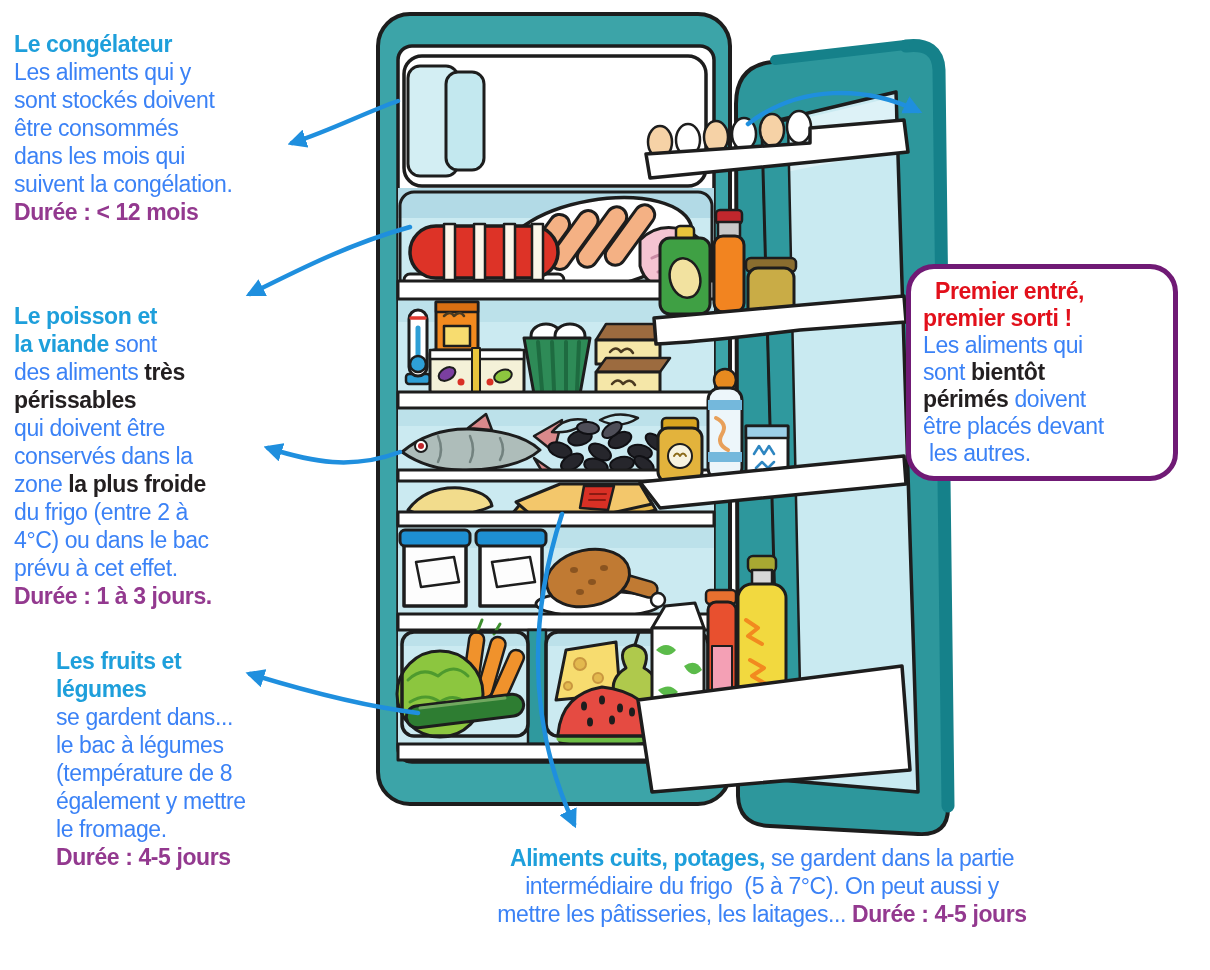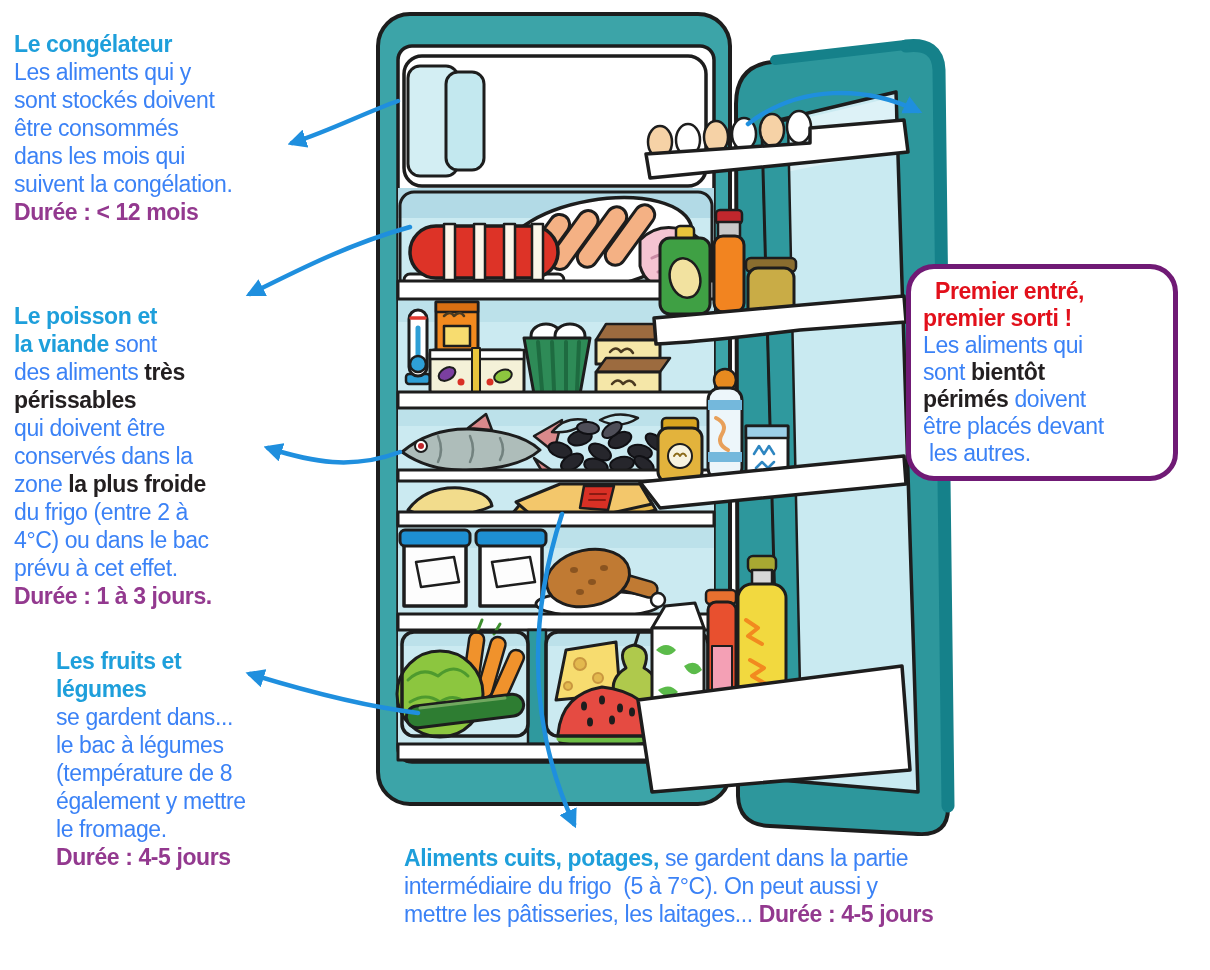--- a/index.html
+++ b/index.html
@@ -370,19 +370,19 @@
       <div class="line"><span class="c-red">&nbsp;&nbsp;Premier entré,</span></div>
       <div class="line"><span class="c-red">premier sorti !</span></div>
       <div class="line"><span class="c-ink">Les aliments qui</span></div>
       <div class="line"><span class="c-ink">sont </span><span class="c-bold">bientôt</span></div>
       <div class="line"><span class="c-bold">périmés</span><span class="c-ink"> doivent</span></div>
       <div class="line"><span class="c-ink">être placés devant</span></div>
       <div class="line"><span class="c-ink">&nbsp;les autres.</span></div>
     </div>
 
 
-<div class="ann" style="left:404px;top:844px;width:740px;">
+<div class="ann" style="left:392px;top:844px;width:740px;text-align:center;">
       <div class="line"><span class="c-blue">Aliments cuits, potages,</span><span class="c-ink"> se gardent dans la partie</span></div>
       <div class="line"><span class="c-ink">intermédiaire du frigo  (5 à 7°C). On peut aussi y</span></div>
       <div class="line"><span class="c-ink">mettre les pâtisseries, les laitages... </span><span class="c-purple">Durée : 4-5 jours</span></div>
     </div>
 
 </div>
 
 </body></html>

